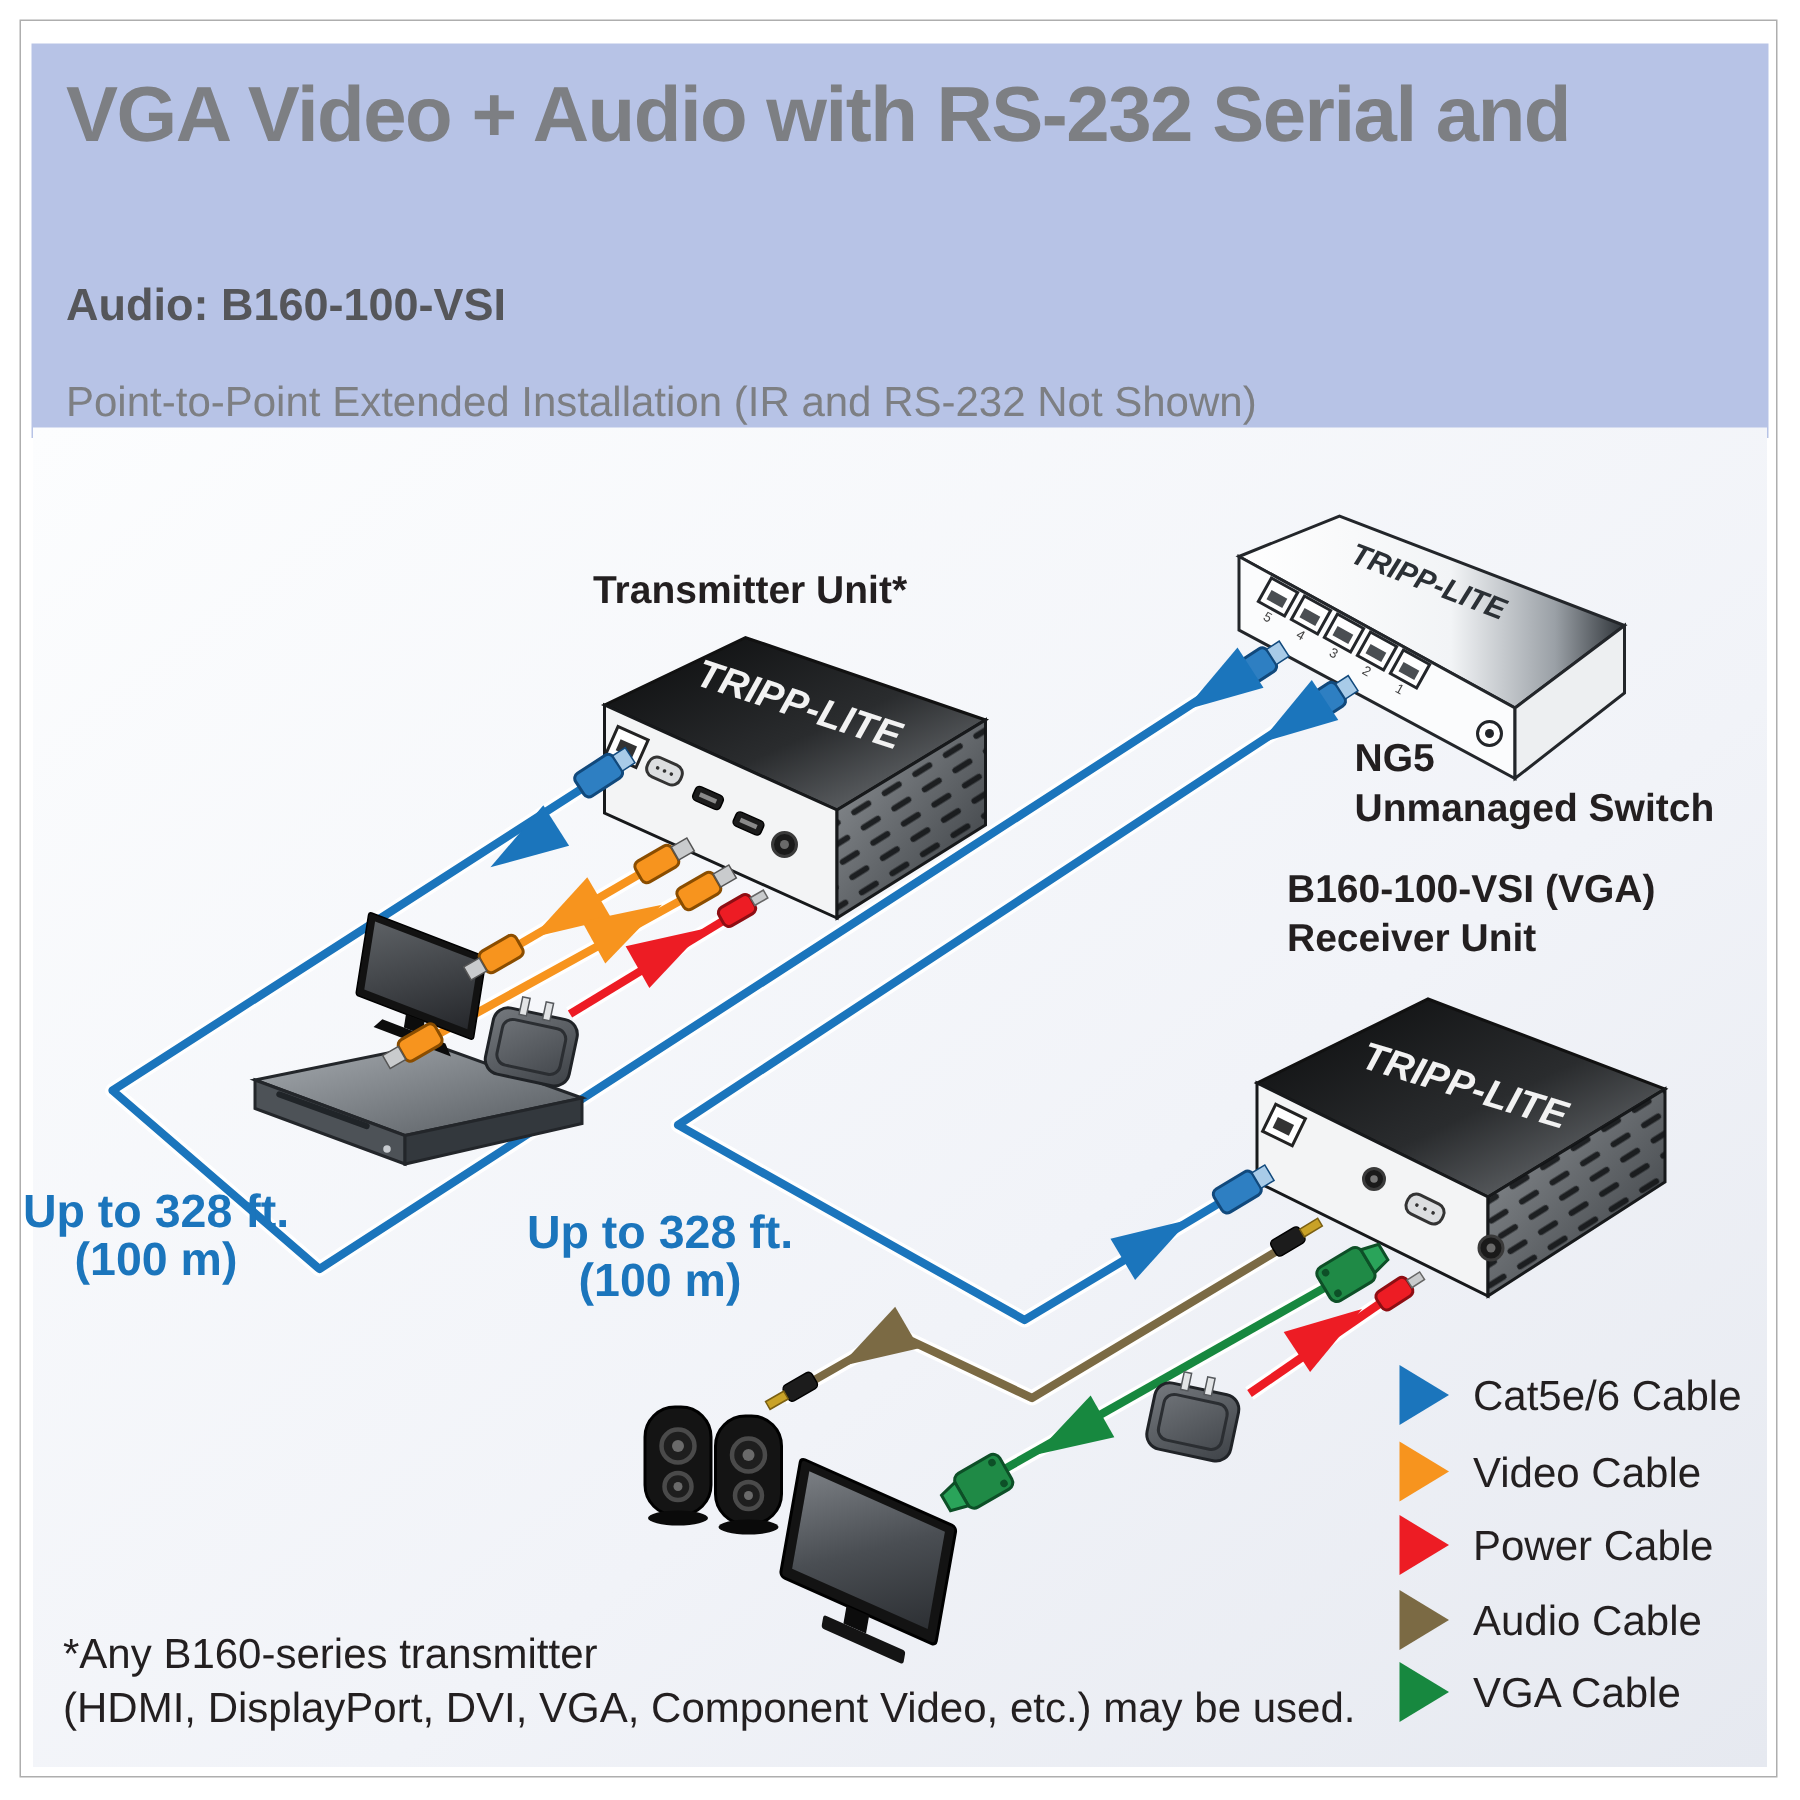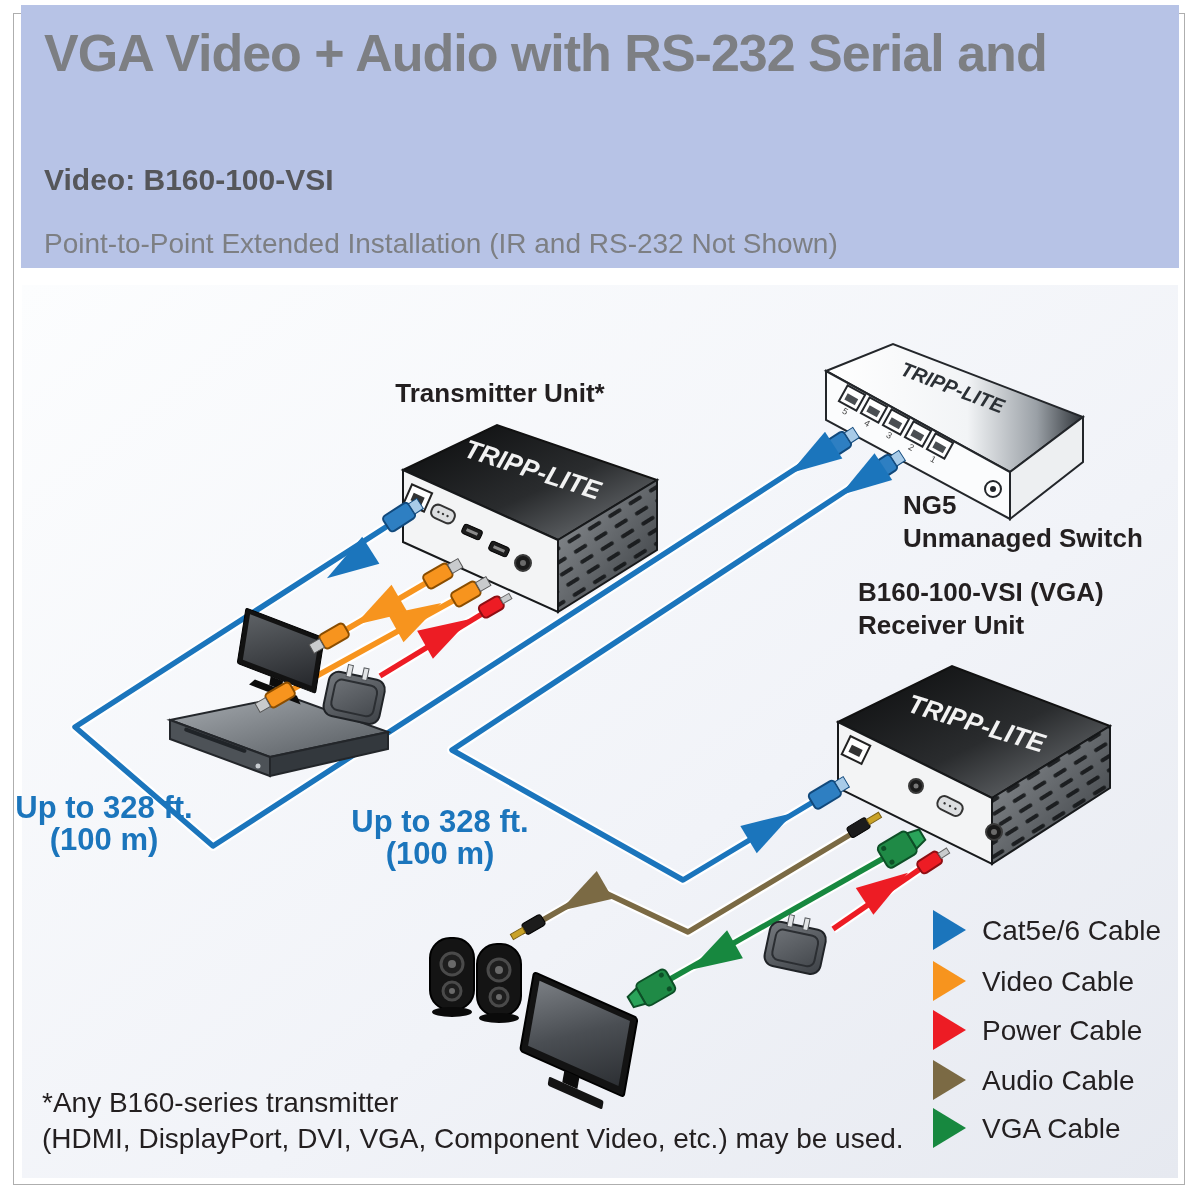--- a/index.html
+++ b/index.html
@@ -1,20 +1,20 @@
 <!DOCTYPE html>
 <html><head>
 <meta charset="utf-8">
 <style>
   html,body{margin:0;padding:0;background:#fff;}
   body{width:1200px;height:1200px;position:relative;overflow:hidden;
        font-family:"Liberation Sans",sans-serif;}
   .frame{position:absolute;left:13px;top:13px;width:1172px;height:1172px;
          border:1px solid #aeaeae;box-sizing:border-box;background:#fff;}
-  .header{position:absolute;left:21px;top:5px;width:1158px;height:263px;
+  .header{position:absolute;left:21px;top:29px;width:1158px;height:263px;
           background:#b7c3e6;}
   .title{position:absolute;left:23px;top:14px;font-size:52px;line-height:68px;
          color:#7d7f83;font-weight:bold;letter-spacing:-1px;}
   .model{position:absolute;left:23px;top:158px;font-size:30px;color:#55565a;
          font-weight:bold;}
   .subtitle{position:absolute;left:23px;top:204px;font-size:28px;color:#7d7f83;margin-top:19px;}
   svg{position:absolute;left:0;top:0;}
   svg text{font-family:"Liberation Sans",sans-serif;}
   .devlabel{font-size:26px;font-weight:bold;fill:#231f20;}
   .dist{font-size:31px;font-weight:bold;fill:#1b75bc;}
@@ -28,21 +28,21 @@
 </style>
 </head>
 <body>
 
 <div class="frame"></div>
 
 <div class="header">
   <div class="title">
     <div>VGA Video + Audio with RS-232 Serial and</div>
   </div>
-  <div class="model">Video: B160-100-VSI</div>
+  <div class="model">Audio: B160-100-VSI</div>
   <div class="subtitle">Point-to-Point Extended Installation (IR and RS-232 Not Shown)</div>
 </div>
 
 <svg width="1200" height="1200" viewBox="0 0 1200 1200">
   <defs>
     <linearGradient id="bgGrad" x1="0" y1="0" x2="1" y2="1">
       <stop offset="0" stop-color="#fcfdfe"></stop>
         <stop offset="0.6" stop-color="#f1f3f8"></stop>
       <stop offset="1" stop-color="#e6e9f0"></stop>
     </linearGradient>

